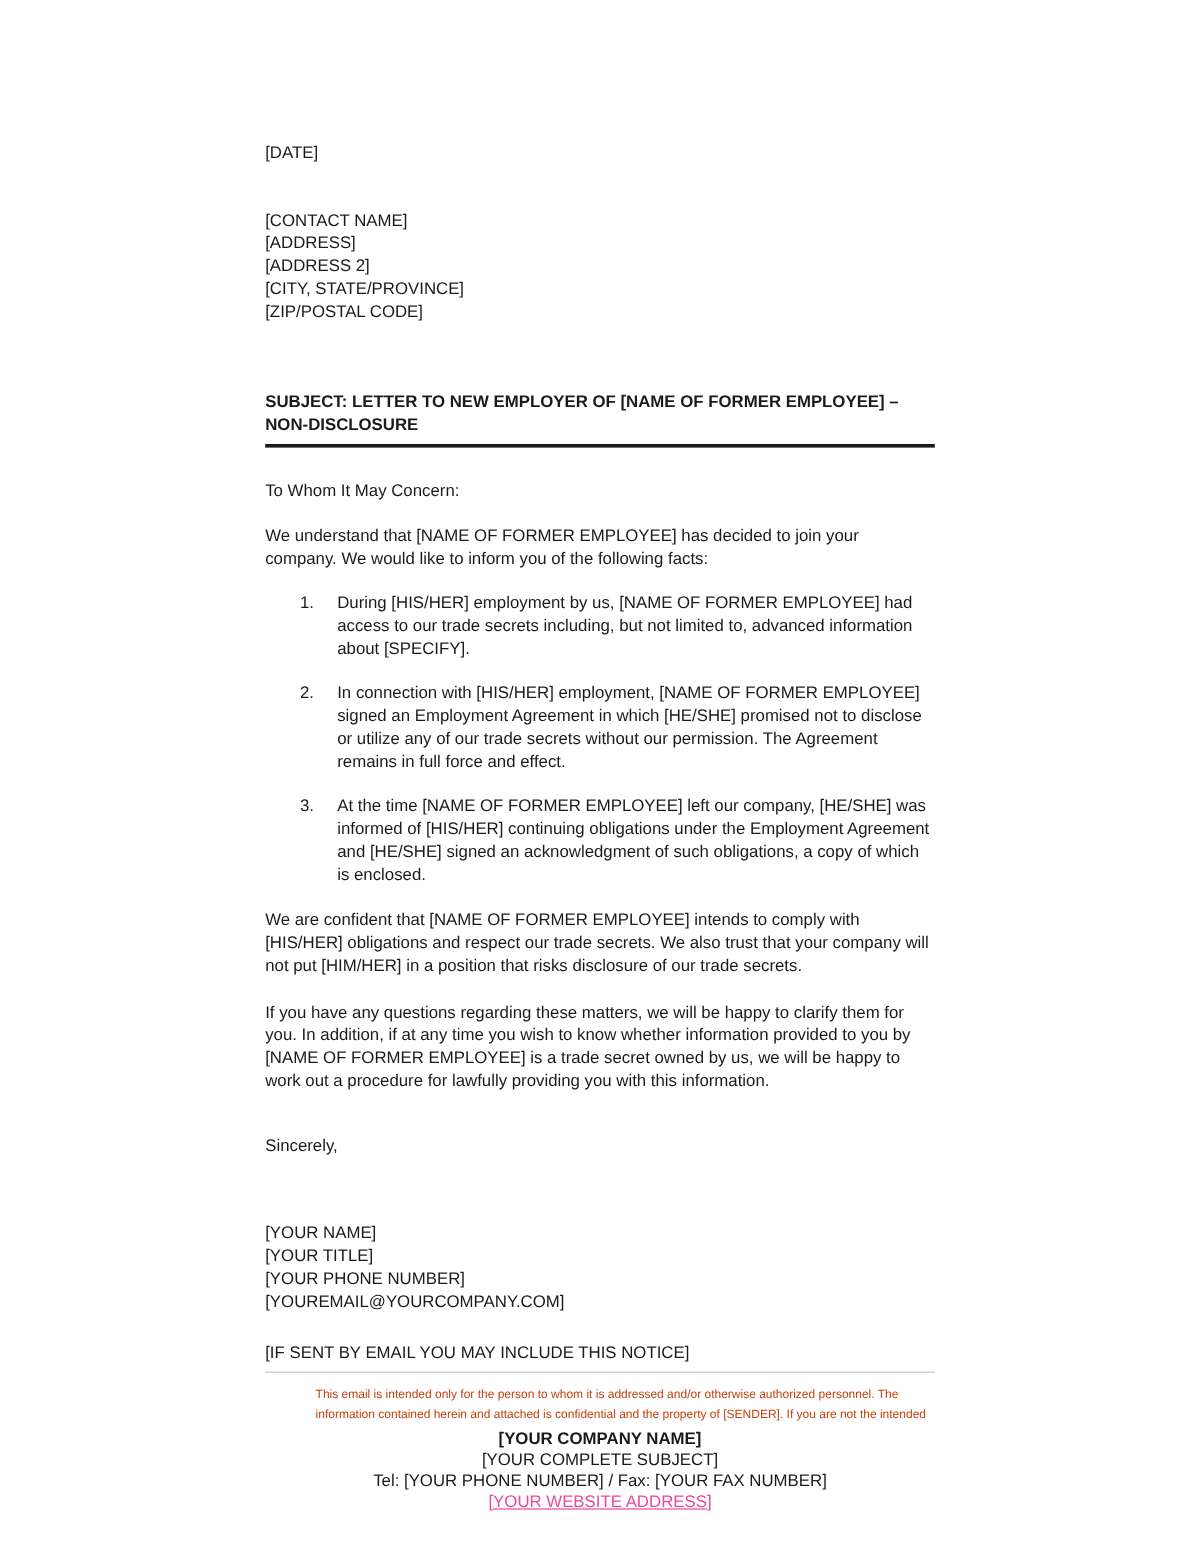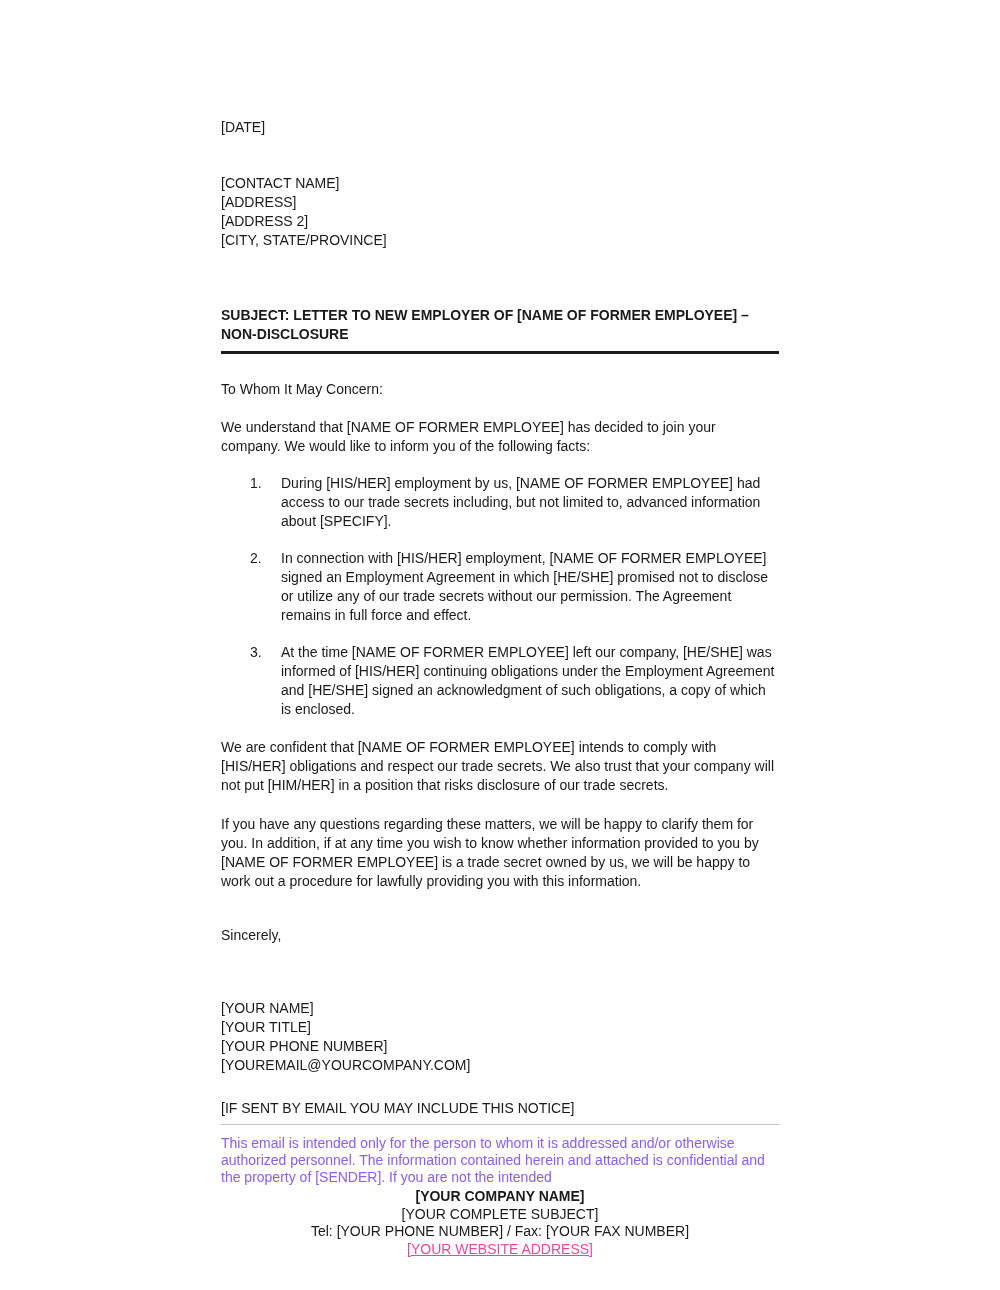--- a/index.html
+++ b/index.html
@@ -47,24 +47,25 @@
   .closing-line { margin-bottom: 54px; }
   .signature-block { margin-bottom: 24px; }
   .email-notice { margin-bottom: 6px; }
   .footer-divider {
     border: none;
     border-top: 1px solid #c8c8c8;
     height: 0;
     margin-bottom: 10px;
   }
   .footer-disclaimer {
-    color: #8b5cf6;
-    font-size: 14px;
+    color: #c2410c;
+    font-size: 10px;
     line-height: 17px;
     margin-bottom: 2px;
+    margin-left: 42px;
   }
   .footer-company {
     text-align: center;
     font-size: 14px;
     line-height: 17.5px;
     margin-left: -47px;
     margin-right: -47px;
   }
   .footer-company .company-name { font-weight: bold; }
   .footer-company a.website-link {
@@ -79,20 +80,21 @@
 <div class="page">
   <div class="content">
 
     <div class="date-line">[DATE]</div>
 
     <div class="recipient-block">
       <div>[CONTACT NAME]</div>
       <div>[ADDRESS]</div>
       <div>[ADDRESS 2]</div>
       <div>[CITY, STATE/PROVINCE]</div>
+      <div>[ZIP/POSTAL CODE]</div>
     </div>
 
     <div class="subject-heading">SUBJECT: LETTER TO NEW EMPLOYER OF [NAME OF FORMER EMPLOYEE] – NON-DISCLOSURE</div>
 
     <div class="salutation">To Whom It May Concern:</div>
 
     <div class="intro-paragraph">We understand that [NAME OF FORMER EMPLOYEE] has decided to join your company. We would like to inform you of the following facts:</div>
 
     <div class="numbered-list">
       <div class="list-item">

